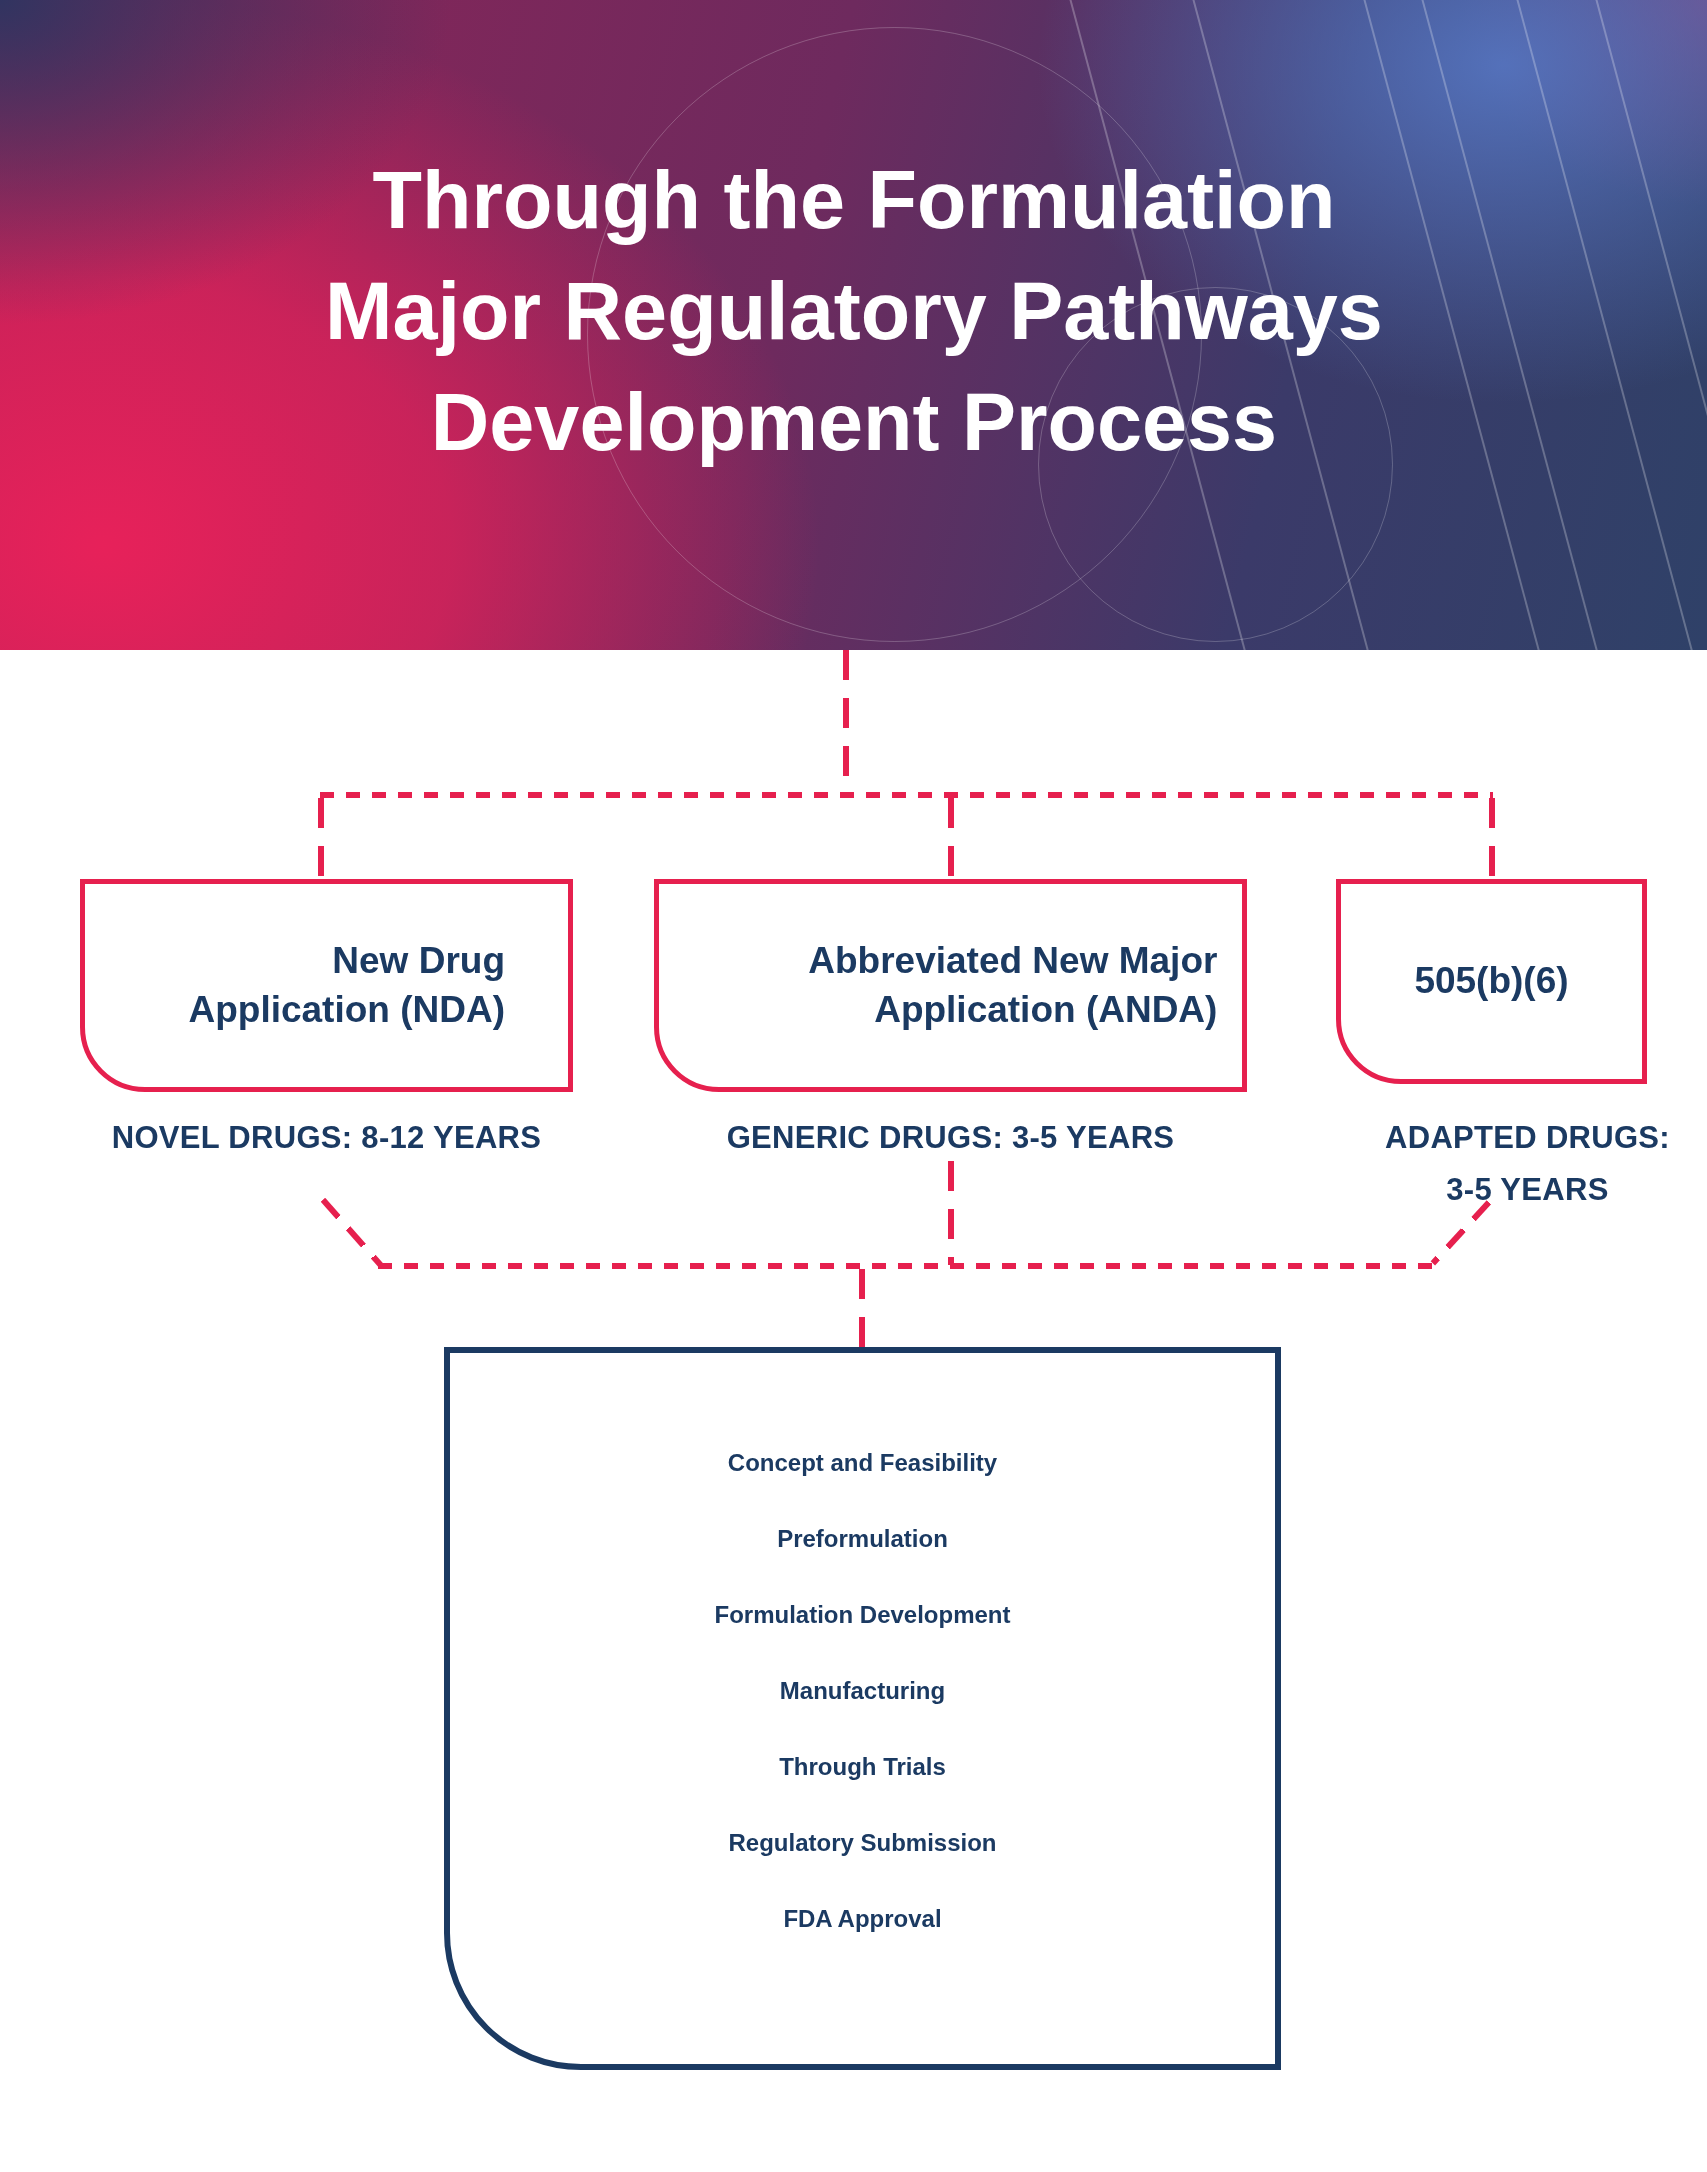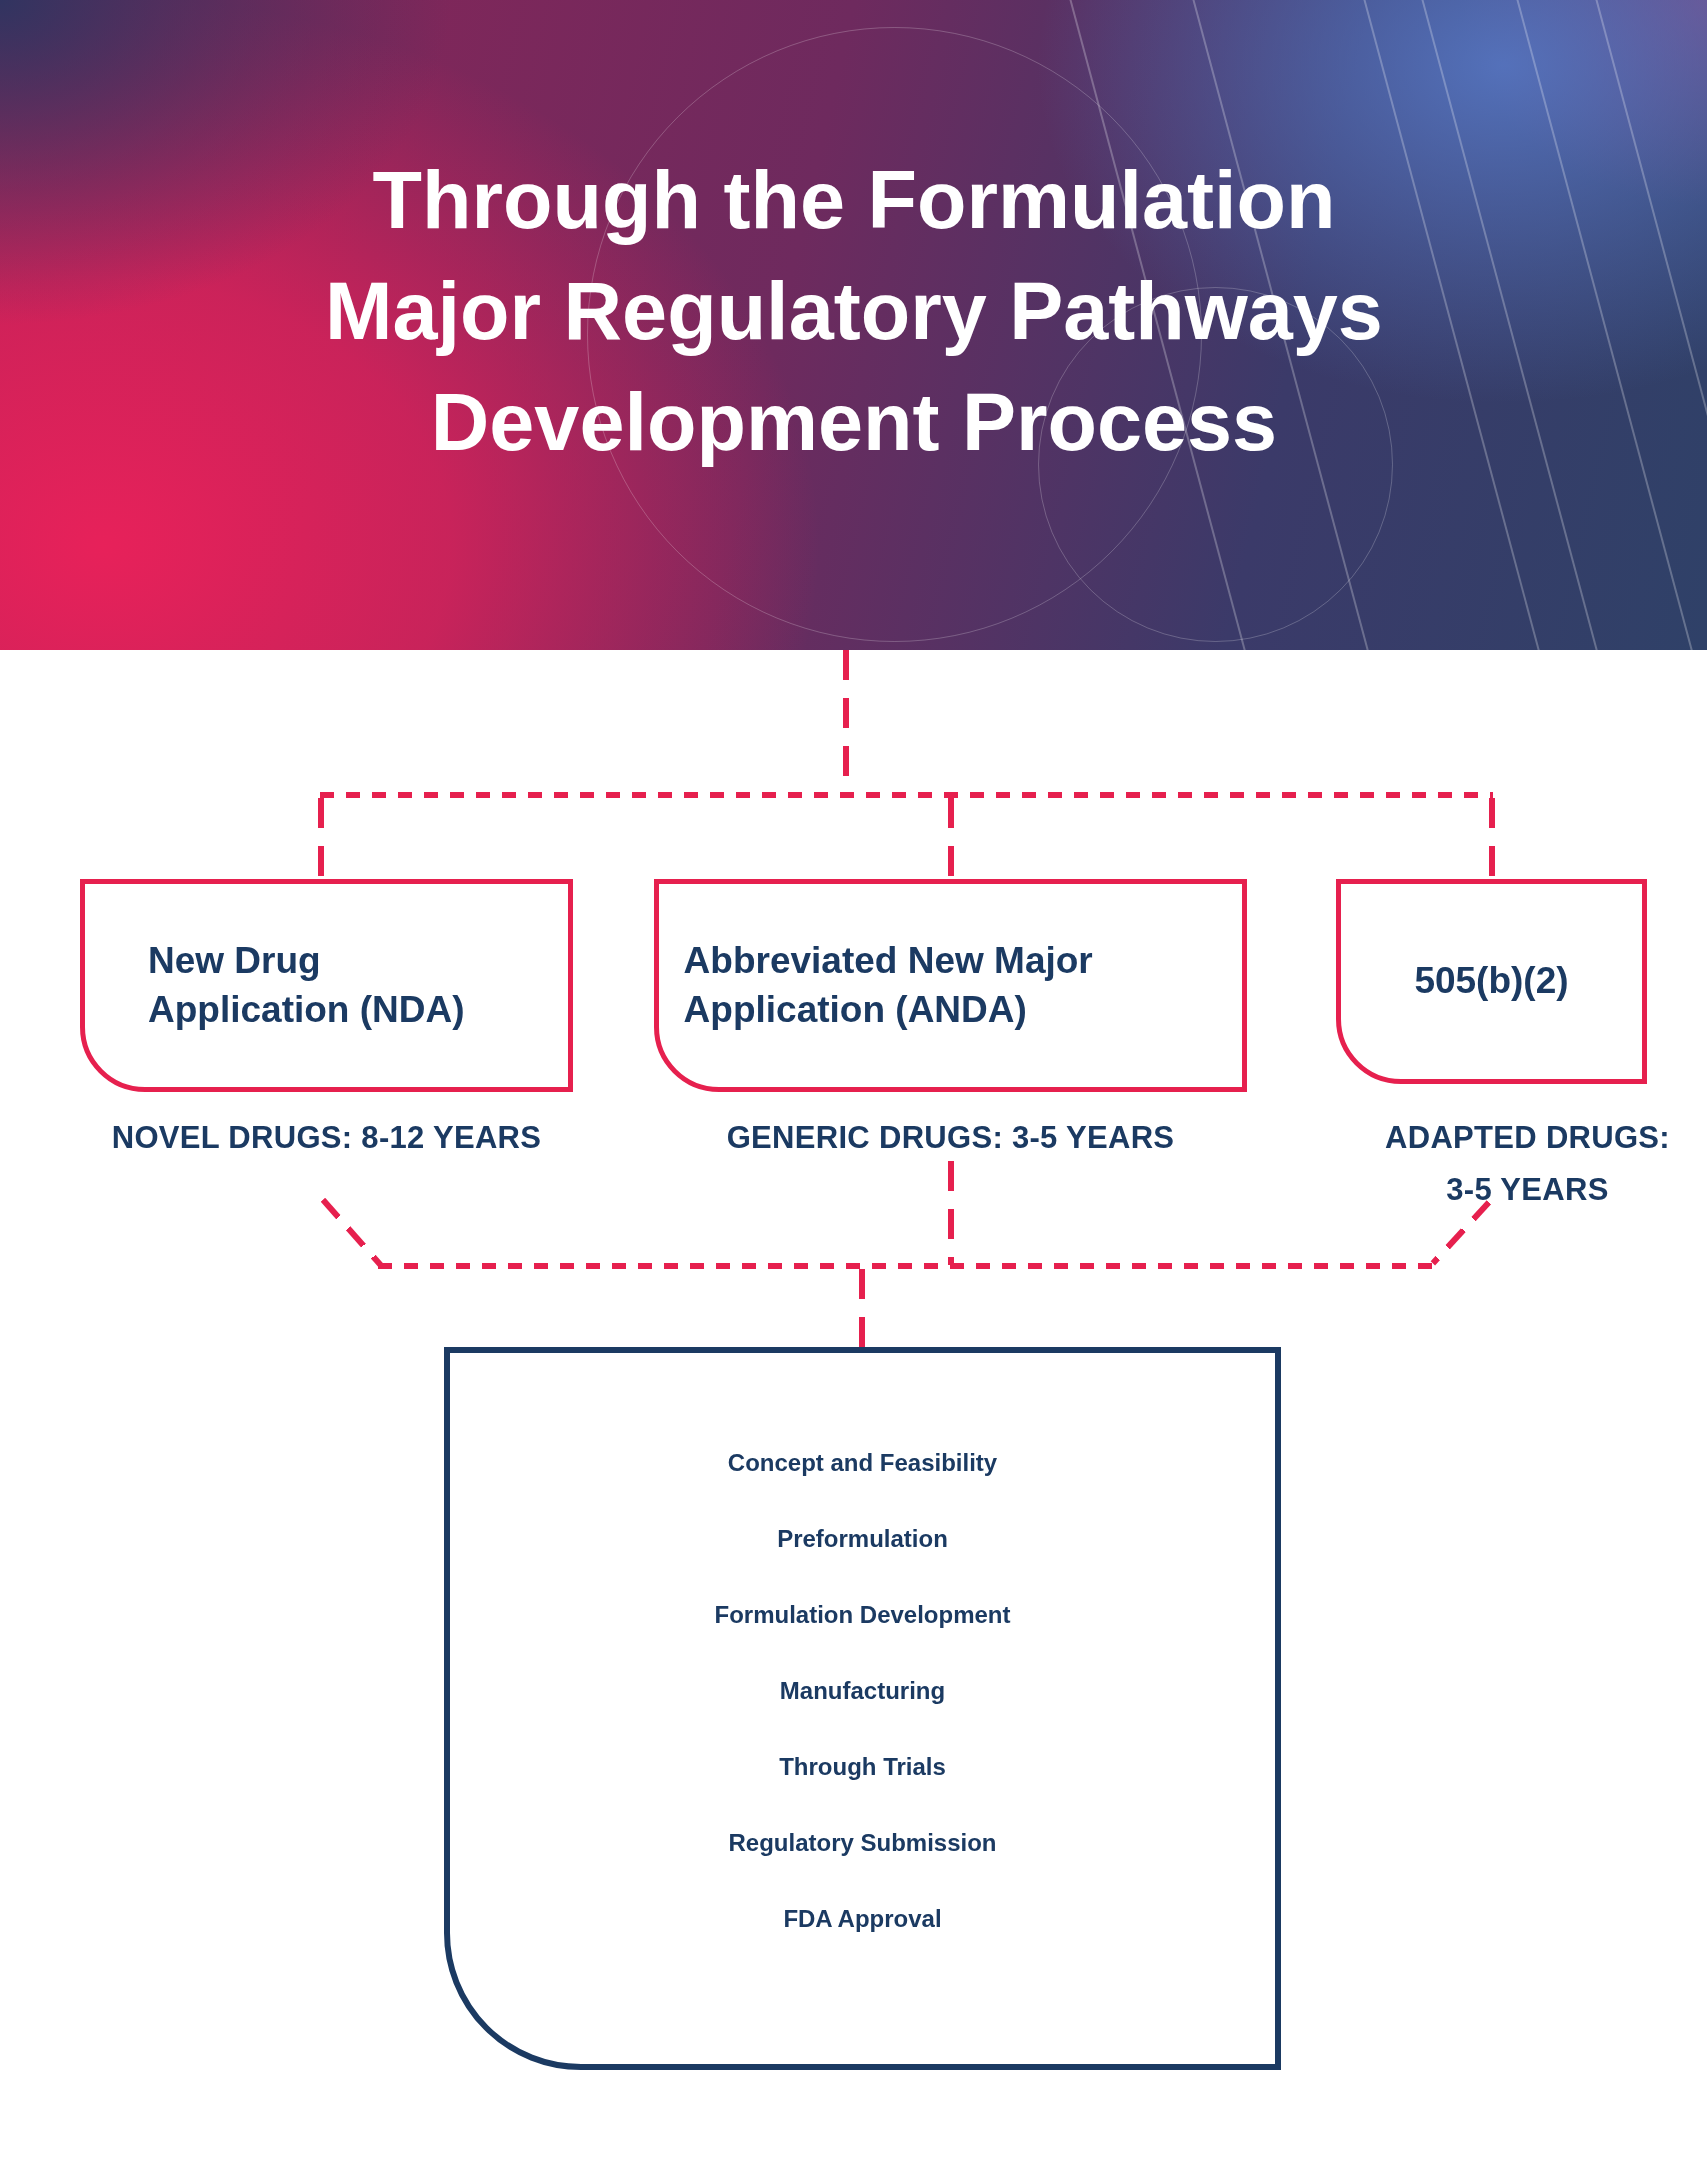--- a/index.html
+++ b/index.html
@@ -50,21 +50,21 @@
 
   #sa{left:948px;top:1161px;height:104px;}
   #h2line{left:378px;top:1263px;width:1054px;}
   #dl{left:320px;top:1200px;height:87px;transform:rotate(-41.5deg);}
   #dr{left:1486px;top:1202px;height:83px;transform:rotate(42.5deg);}
   #v3{left:859px;top:1269px;height:78px;}
 
   
   .pbox{
     position:absolute;border:5.5px solid var(--red);border-radius:0 0 0 65px;
-    background:#ffffff;display:flex;align-items:center;justify-content:center;text-align:left;
+    background:#ffffff;display:flex;align-items:center;justify-content:center;text-align:right;
     color:var(--navy);font-weight:bold;font-size:37px;line-height:1.32;
   }
   #b1{left:80px;top:879px;width:493px;height:213px;padding:0 63px;}
   #b2{left:654px;top:879px;width:593px;height:213px;padding:0 24.6px;}
   #b3{left:1336px;top:879px;width:311px;height:205px;padding:0 13.7px;}
 
   .caption{
     position:absolute;text-align:center;color:var(--navy);
     font-size:31px;font-weight:bold;line-height:1.68;letter-spacing:0.3px;
   }
@@ -109,21 +109,21 @@
   <div class="dash-v" id="s2"></div>
   <div class="dash-v" id="s3"></div>
 
   <div class="pbox" id="b1">
     <span>New Drug Application (NDA)</span>
   </div>
   <div class="pbox" id="b2">
     <span>Abbreviated New Major Application (ANDA)</span>
   </div>
   <div class="pbox" id="b3">
-    <span>505(b)(2)</span>
+    <span>505(b)(6)</span>
   </div>
 
   <div class="caption" id="c1">NOVEL DRUGS: 8-12 YEARS</div>
   <div class="caption" id="c2">GENERIC DRUGS: 3-5 YEARS</div>
   <div class="caption" id="c3">ADAPTED DRUGS: 3-5 YEARS</div>
 
   <div class="dash-diag" id="dl"></div>
   <div class="dash-v" id="sa"></div>
   <div class="dash-diag" id="dr"></div>
   <div class="dash-h" id="h2line"></div>

